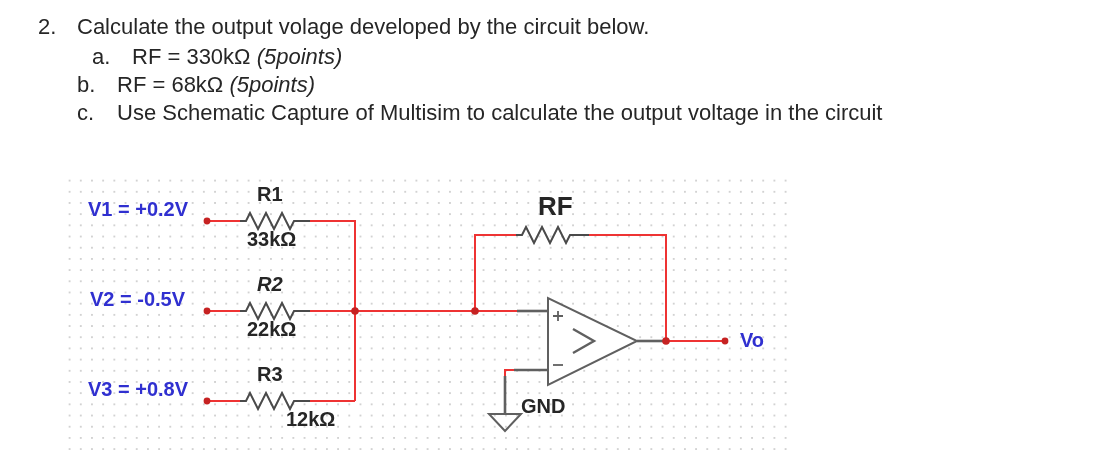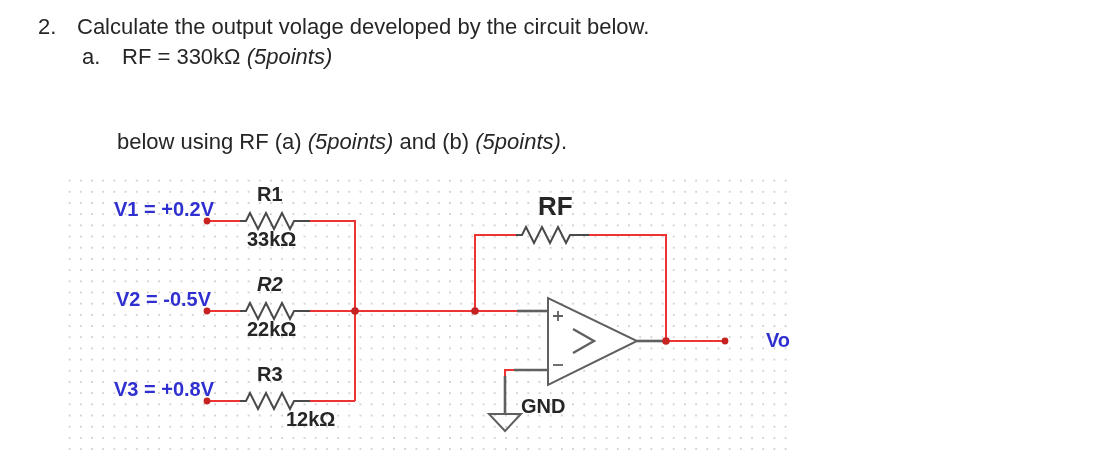--- a/index.html
+++ b/index.html
@@ -40,40 +40,43 @@
   .jdot{fill:var(--junction-red,#c62222);stroke:none;}
   
   .clabel{
     position:absolute;
     font-weight:bold;
     font-size:20px;
     line-height:20px;
     color:var(--text-black,#1c1c1c);
     white-space:nowrap;
   }
-  .blue{color:var(--label-blue,#3030d0);margin-left:26px;}
+  .blue{color:var(--label-blue,#3030d0);}
 </style>
 </head>
 <body>
 
 <div class="page">
 
   <div class="tline" style="left:38px;top:14px;">
     <span class="tnum">2.</span><span>Calculate the output volage developed by the circuit below.</span>
   </div>
 
-  <div class="tline" style="left:82px;top:44px;">
+  <div class="tline" style="left:92px;top:44px;">
     <span class="itnum">a.</span><span>RF = 330kΩ </span><span class="ital">(5points)</span>
   </div>
 
+  <div class="tline" style="left:77px;top:72px;">
+    <span class="itnum">b.</span><span>RF = 68kΩ </span><span class="ital">(5points)</span>
+  </div>
 
+  <div class="tline" style="left:77px;top:100px;">
+    <span class="itnum">c.</span><span>Use Schematic Capture of Multisim to calculate the output voltage in the circuit</span>
+  </div>
 
-  <div class="tline" style="left:117px;top:129px;">
-    <span>below using RF (a) </span><span class="ital">(5points)</span><span> and (b) </span><span class="ital">(5points)</span><span>.</span>
-  </div>
 
   <div class="grid"></div>
 
   <svg class="schematic" viewBox="0 0 1114 461">
 
     <path class="wire" d="M207,221 H240 M310,221 H355"></path>
     <path class="wire" d="M355,220 V401"></path>
     <path class="wire" d="M207,311 H240 M310,311 H517"></path>
     <path class="wire" d="M207,401 H240 M310,401 H355"></path>
     <path class="wire" d="M475,311 V235 H516 M589,235 H666 V341"></path>

